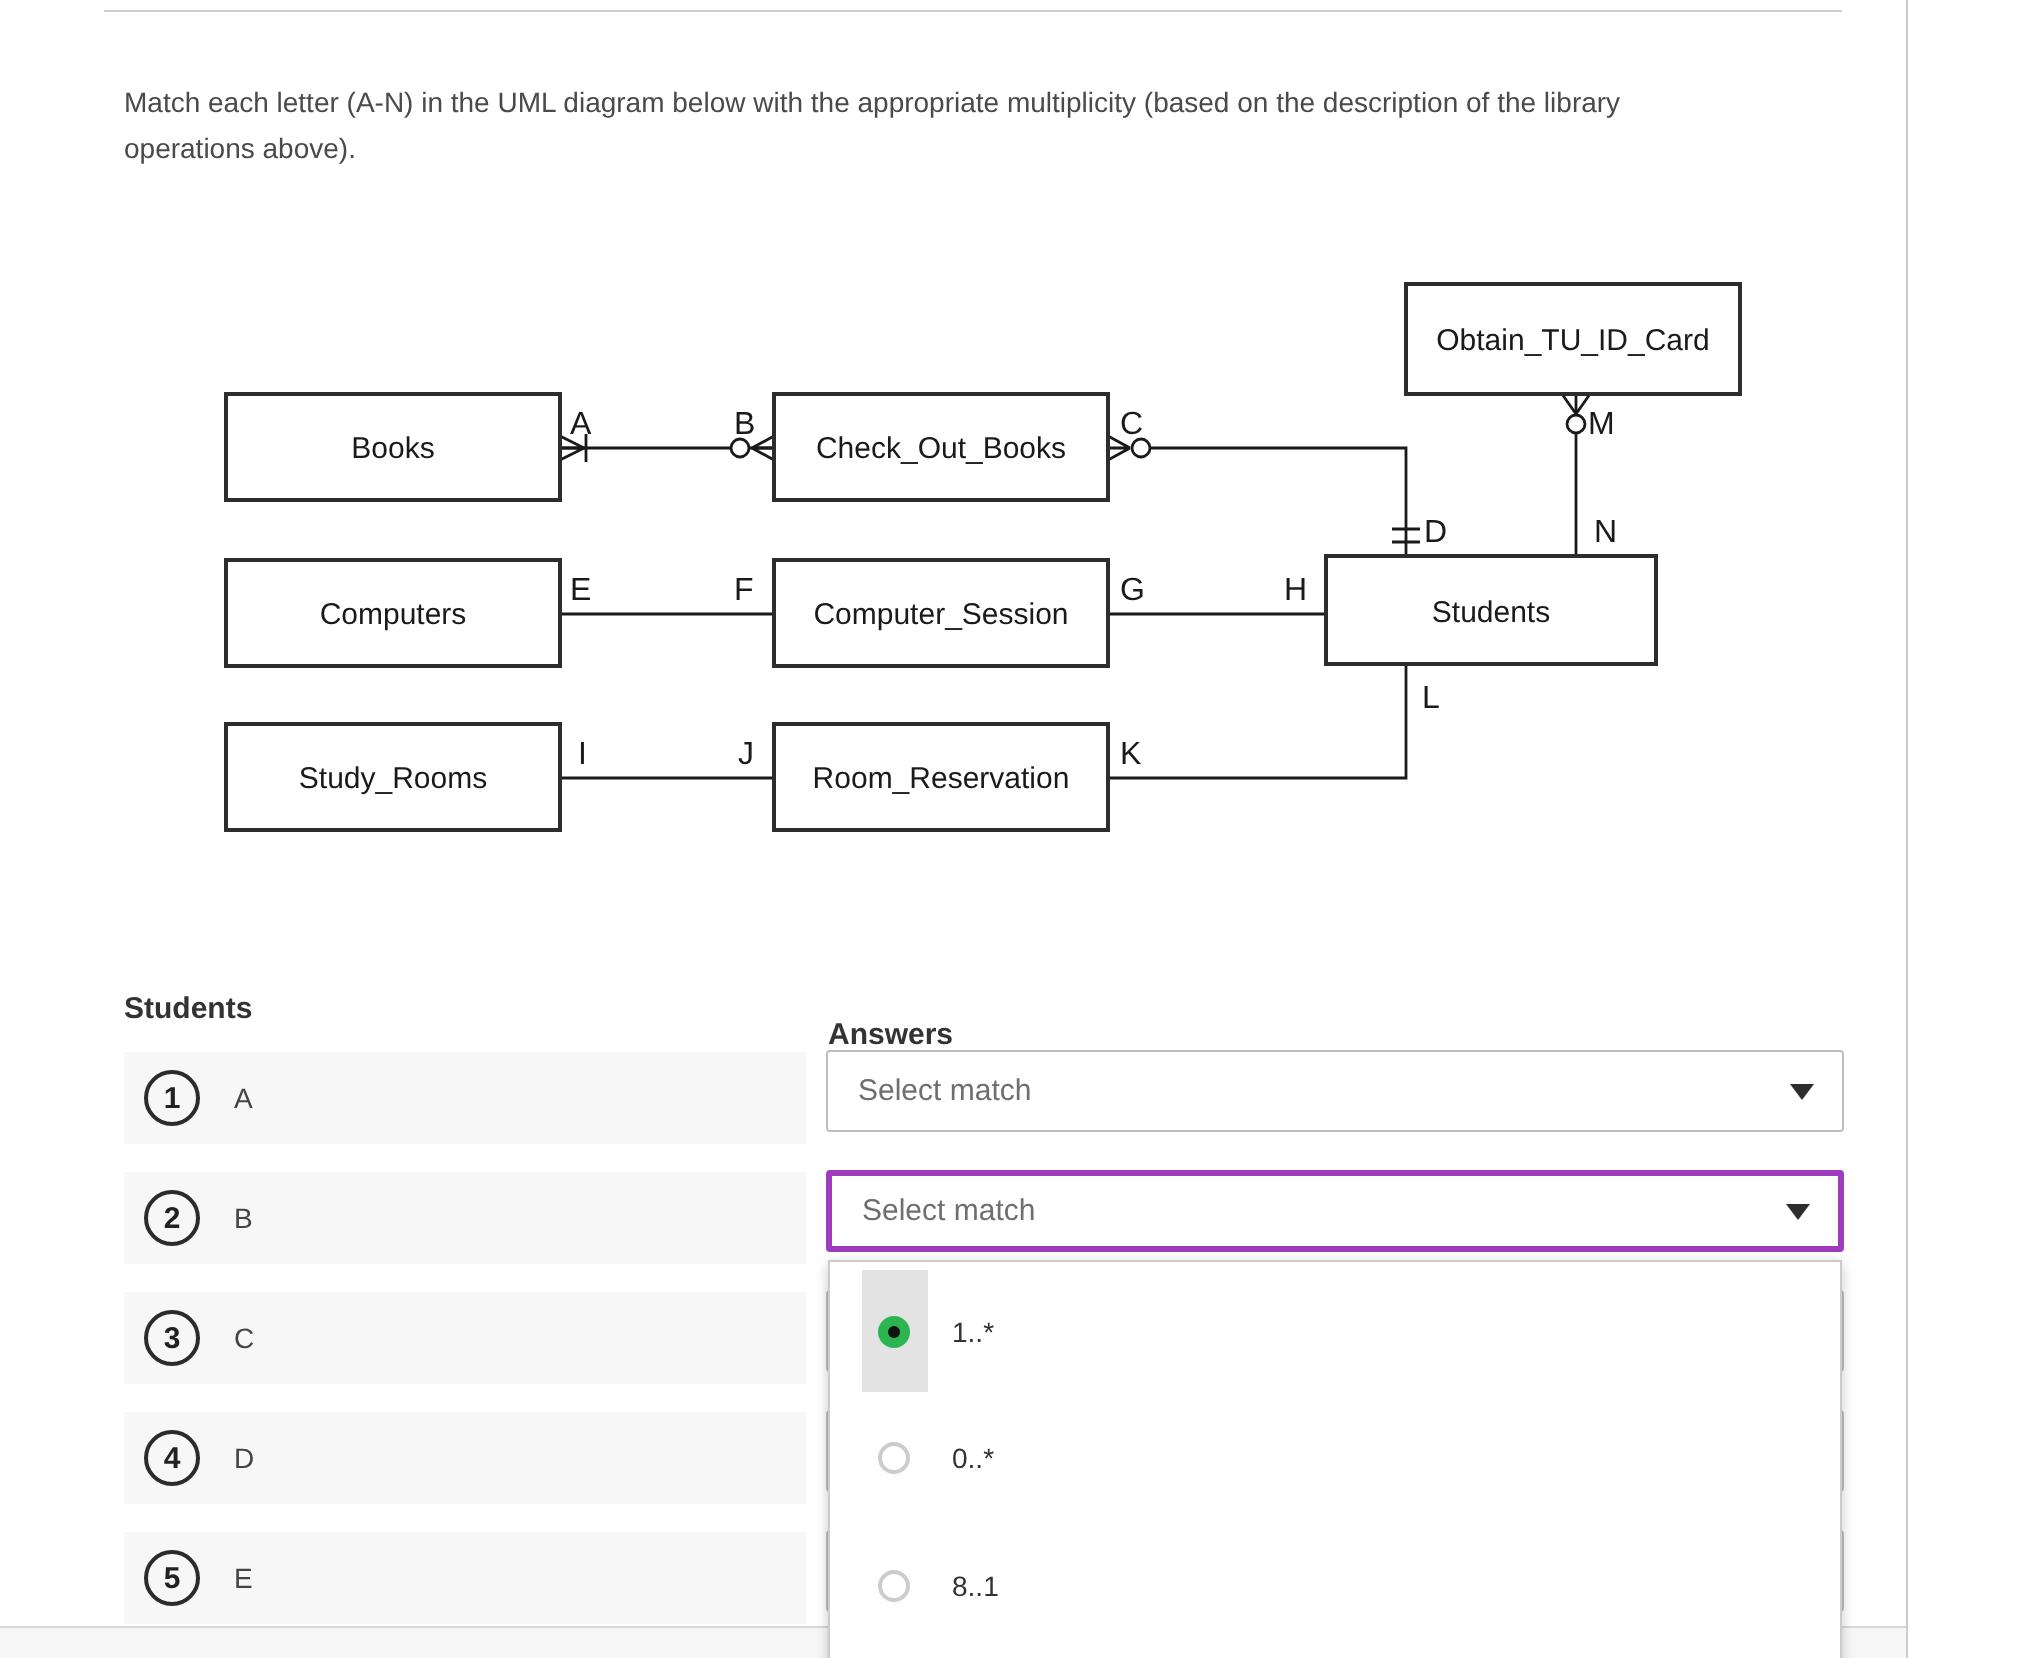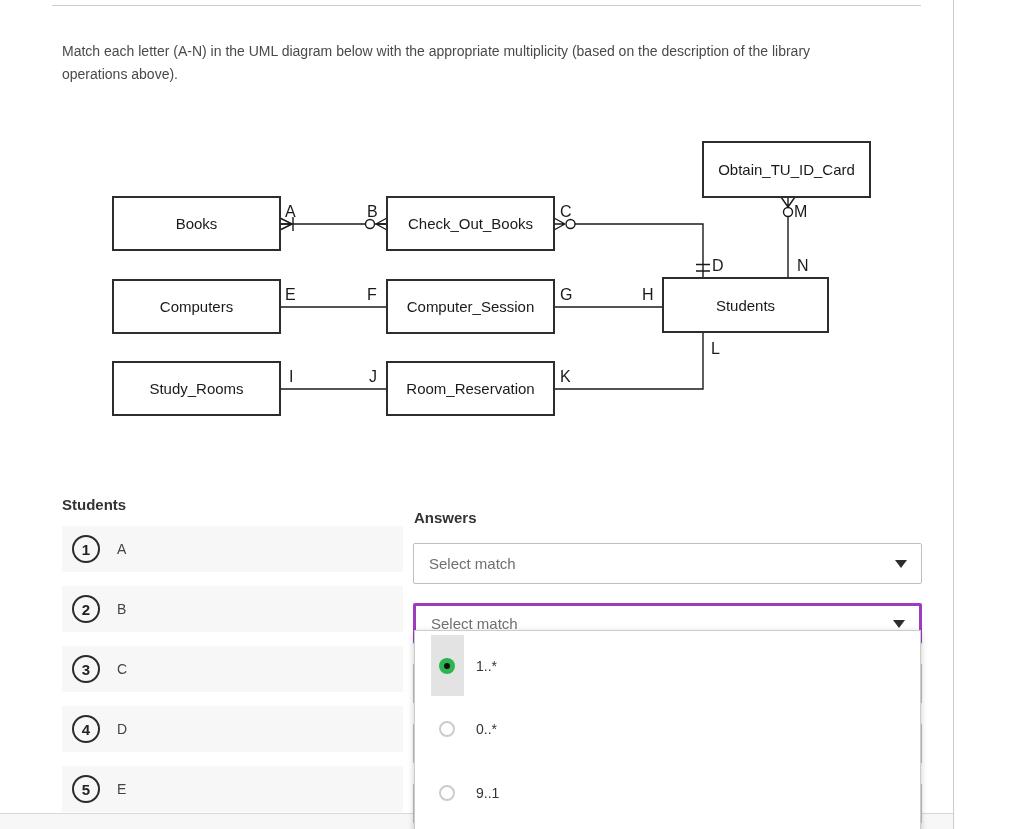--- a/index.html
+++ b/index.html
@@ -21,21 +21,21 @@
   .answers-heading{left:414px;top:509px;}
   .prompt-row{position:absolute;left:62px;width:341px;height:46px;background:#f7f7f7;
               display:flex;align-items:center;}
   .prompt-circle{box-sizing:border-box;width:28px;height:28px;margin-left:10px;
                  border:2.5px solid #2b2b2b;border-radius:50%;display:flex;
                  align-items:center;justify-content:center;font-size:15px;font-weight:bold;
                  color:#222222;}
   .prompt-letter{margin-left:17px;font-size:14px;color:#444444;}
   .dropdown{position:absolute;left:413px;width:509px;height:41px;box-sizing:border-box;
             background:#ffffff;border:1px solid #bfbfbf;border-radius:2px;display:flex;
-            align-items:center;z-index:2;margin-top:18px;}
+            align-items:center;z-index:2;}
   .dropdown.open-focus{border:3px solid #9d3cbc;z-index:3;}
   .dropdown .value{margin-left:15px;font-size:15px;color:#6f6f6f;}
   .caret{position:absolute;right:14px;top:50%;margin-top:-4px;width:0;height:0;
          border-left:6.5px solid transparent;border-right:6.5px solid transparent;
          border-top:8px solid #2d2d2d;}
   .menu-panel{position:absolute;left:414px;top:630px;width:507px;height:210px;
               box-sizing:border-box;background:#ffffff;border:1px solid #cccccc;
               box-shadow:0 2px 6px rgba(0,0,0,0.22);z-index:10;}
   .opt-highlight{position:absolute;left:16px;top:4px;width:33px;height:61px;background:#e3e3e3;}
   .radio{position:absolute;left:24px;width:16px;height:16px;border-radius:50%;box-sizing:border-box;}
@@ -187,16 +187,16 @@
 
   <div class="menu-panel">
     <div class="opt-highlight"></div>
     <div class="radio selected" style="top:27px">
       <span class="dot"></span>
     </div>
     <div class="opt-label" style="top:27px">1..*</div>
     <div class="radio unselected" style="top:90px"></div>
     <div class="opt-label" style="top:90px">0..*</div>
     <div class="radio unselected" style="top:154px"></div>
-    <div class="opt-label" style="top:154px">9..1</div>
+    <div class="opt-label" style="top:154px">8..1</div>
   </div>
 
 </div>
 
 </body></html>

